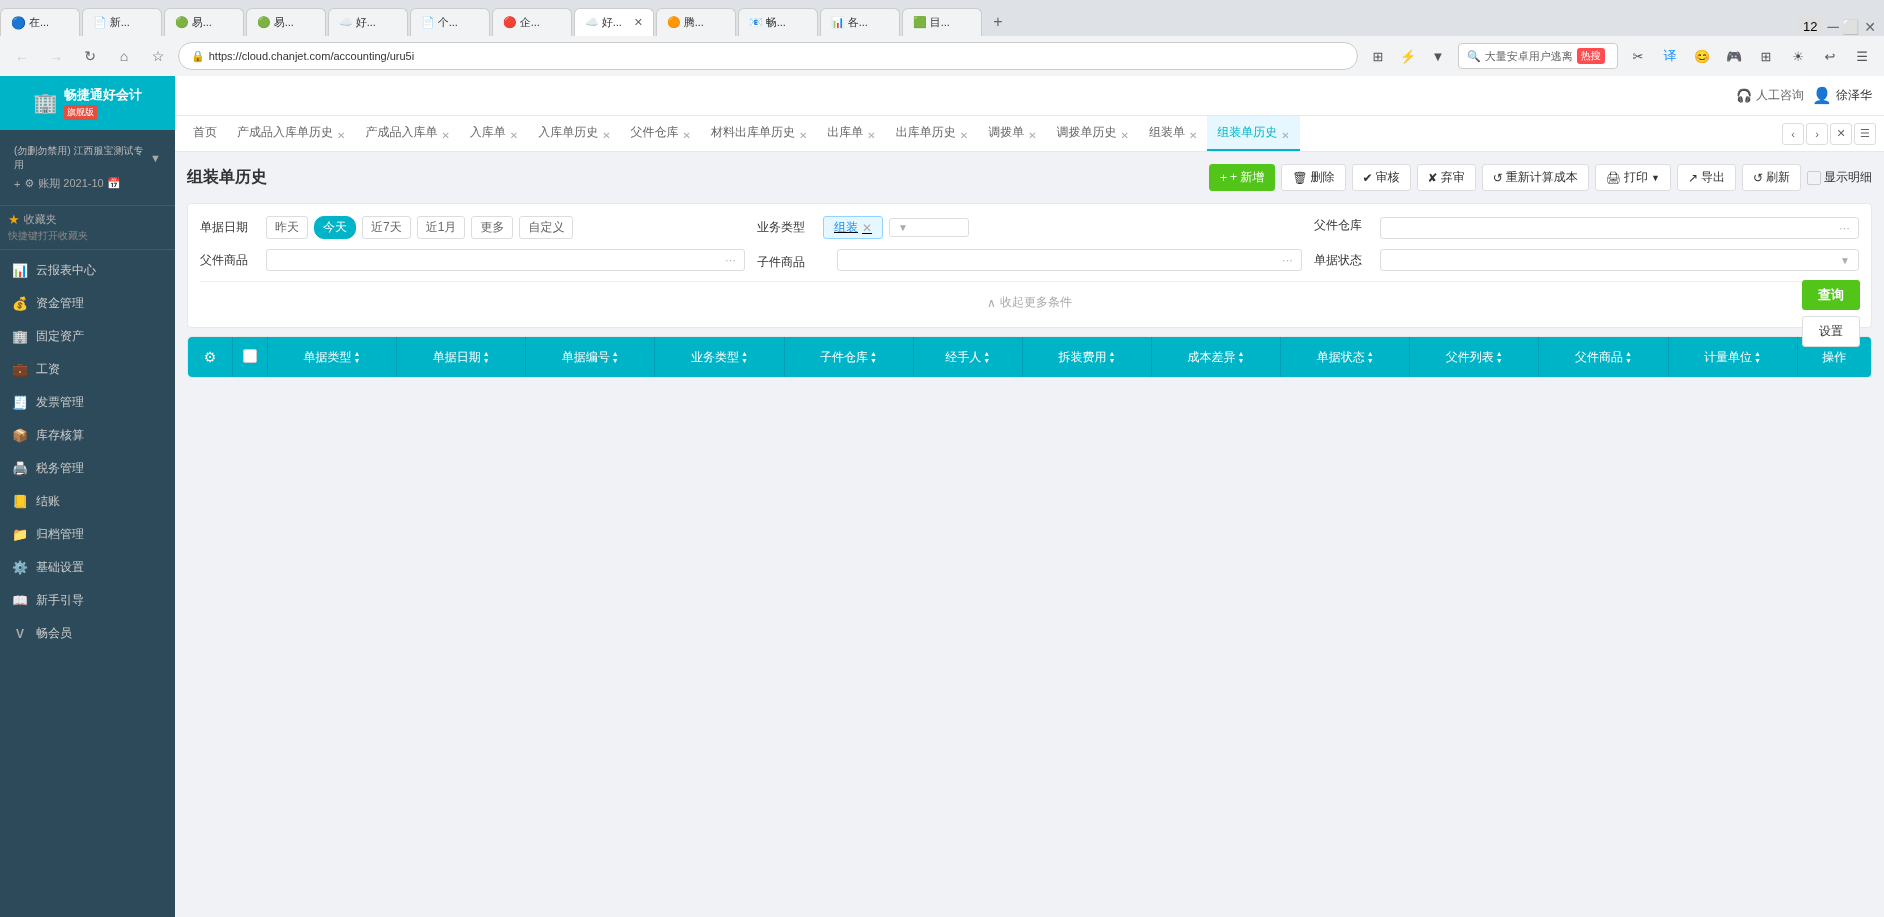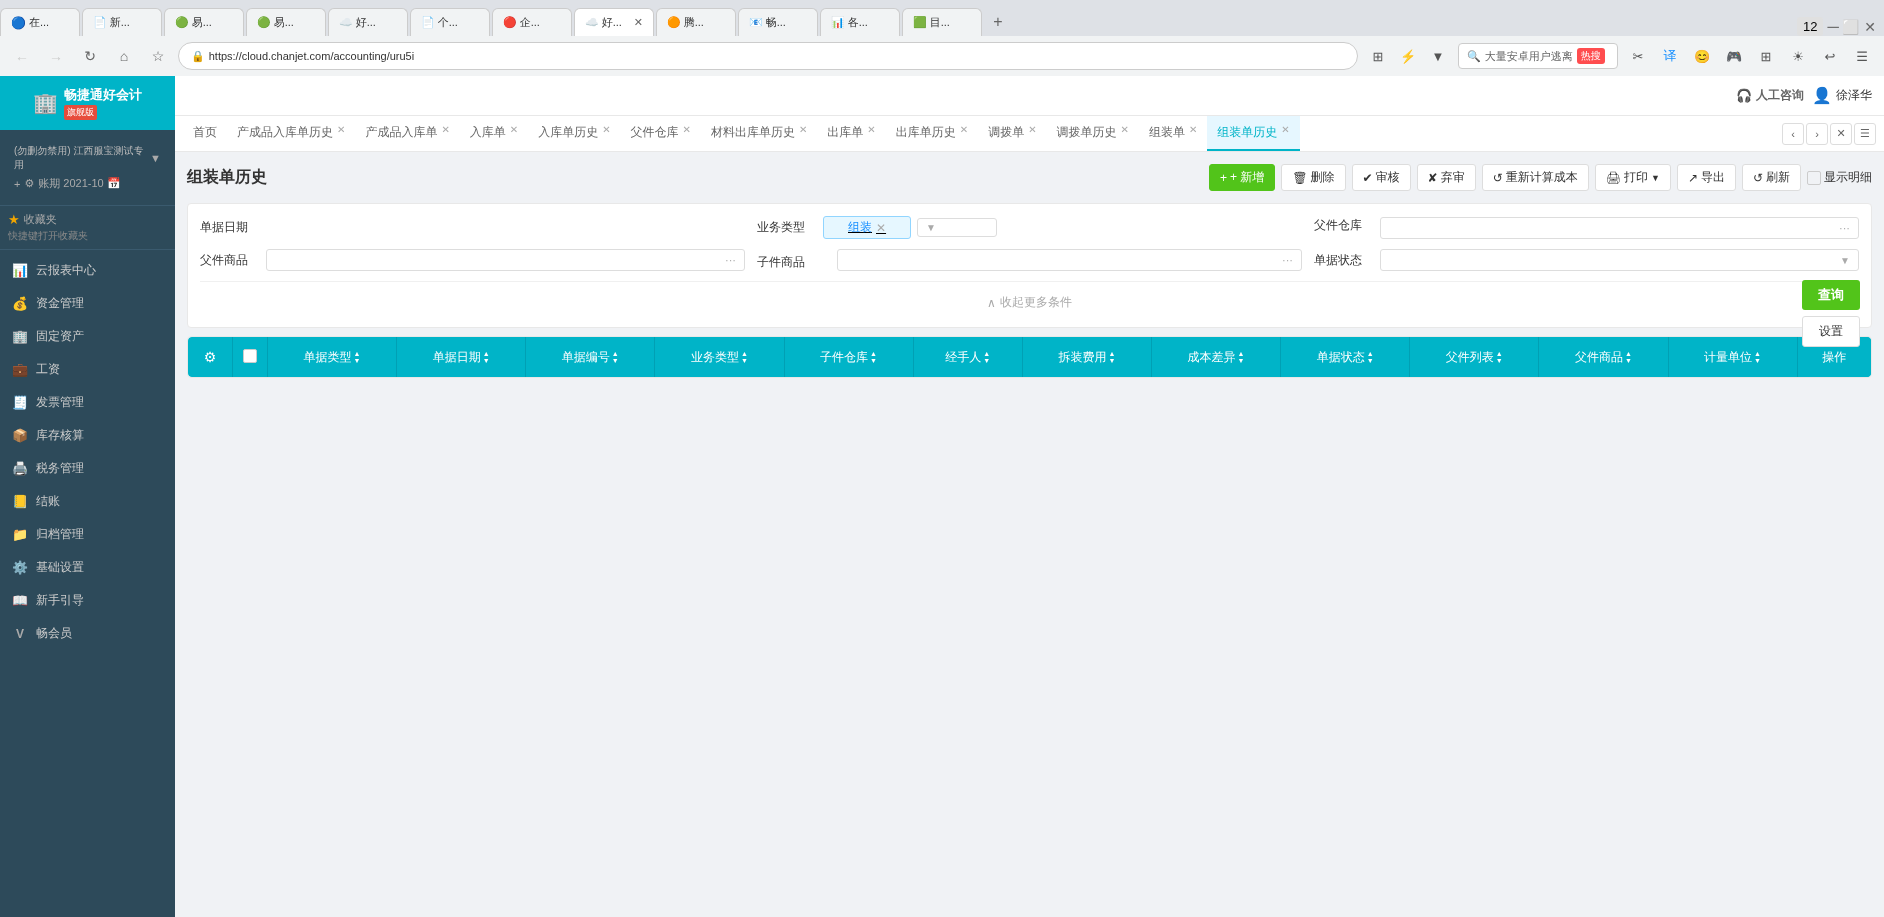--- a/index.html
+++ b/index.html
@@ -40,21 +40,21 @@
 
     
     .main-content { flex: 1; display: flex; flex-direction: column; background: #f0f2f5; overflow: hidden; }
 
     
     .top-bar { background: #fff; padding: 0 12px; height: 40px; display: flex; align-items: center; gap: 8px; border-bottom: 1px solid #e8e8e8; }
 
     
     .nav-tabs-bar { background: #fff; display: flex; align-items: center; overflow-x: auto; border-bottom: 1px solid #e8e8e8; min-height: 36px; padding: 0 8px; }
     .nav-tabs-bar::-webkit-scrollbar { height: 3px; }
-    .nav-tab { display: flex; align-items: flex-start; padding: 8px 10px; font-size: 12px; color: #666; cursor: pointer; white-space: nowrap; border-bottom: 2px solid transparent; flex-shrink: 0; }
+    .nav-tab { display: flex; align-items: flex-end; padding: 8px 10px; font-size: 12px; color: #666; cursor: pointer; white-space: nowrap; border-bottom: 2px solid transparent; flex-shrink: 0; }
     .nav-tab.active { color: #00b4c8; border-bottom-color: #00b4c8; background: #e6f7ff; }
     .nav-tab .tab-x { margin-left: 4px; color: #aaa; font-size: 10px; }
     .nav-tab-scroll-btn { width: 22px; height: 22px; display: flex; align-items: center; justify-content: center; border: 1px solid #ddd; border-radius: 3px; cursor: pointer; color: #666; font-size: 11px; }
 
     
     .page-content { flex: 1; overflow-y: auto; padding: 12px; }
     .page-header { display: flex; align-items: center; justify-content: space-between; margin-bottom: 12px; }
     .page-title { font-size: 16px; font-weight: bold; color: #333; }
     .action-toolbar { display: flex; align-items: center; gap: 6px; }
     .action-btn { display: flex; align-items: center; gap: 3px; padding: 4px 10px; border: 1px solid #ddd; border-radius: 3px; background: #fff; font-size: 12px; color: #333; cursor: pointer; white-space: nowrap; }
@@ -275,21 +275,21 @@
       </div>
     </div>
   </div>
 
   <div class="main-content">
 
     <div class="top-bar">
       <div style="flex:1;"></div>
       <div style="display:flex;align-items:center;gap:4px;">
         <span style="font-size:13px;">🎧</span>
-        <span style="font-size:12px;color:#666;font-weight:bold;">人工咨询</span>
+        <span style="font-size:12px;color:#666;">人工咨询</span>
       </div>
       <div style="display:flex;align-items:center;gap:4px;">
         <span style="font-size:16px;">👤</span>
         <span style="font-size:12px;color:#333;">徐泽华</span>
       </div>
     </div>
 
     <div class="nav-tabs-bar">
       <div class="nav-tab">
         <span>首页</span>
@@ -394,25 +394,33 @@
           </div>
         </div>
       </div>
 
       <div class="filter-area">
 
         <div class="filter-row">
 
           <div style="display:flex;align-items:center;gap:6px;flex:1;">
             <span class="filter-label">单据日期</span>
+            <div class="date-filter">
+              <div class="date-btn">昨天</div>
+              <div class="date-btn active">今天</div>
+              <div class="date-btn">近7天</div>
+              <div class="date-btn">近1月</div>
+              <div class="date-btn">更多</div>
+              <div class="date-btn">自定义</div>
+            </div>
           </div>
 
           <div style="display:flex;align-items:center;gap:6px;flex:1;">
             <span class="filter-label">业务类型</span>
-            <div style="display:flex;align-items:center;border:1px solid #91d5ff;border-radius:3px;padding:2px 24px;background:#e6f7ff;gap:4px;text-decoration:underline;">
+            <div style="display:flex;align-items:center;border:1px solid #91d5ff;border-radius:3px;padding:2px 10px;background:#e6f7ff;gap:4px;text-decoration:underline;">
               <span style="font-size:12px;color:#1890ff;">组装</span>
               <span style="color:#aaa;cursor:pointer;">✕</span>
             </div>
             <div class="filter-dropdown" style="min-width:80px;">
               <span style="font-size:10px;color:#aaa;">▼</span>
             </div>
           </div>
 
           <div style="display:flex;align-items:flex-start;gap:6px;flex:1;">
             <span class="filter-label">父件仓库</span>

